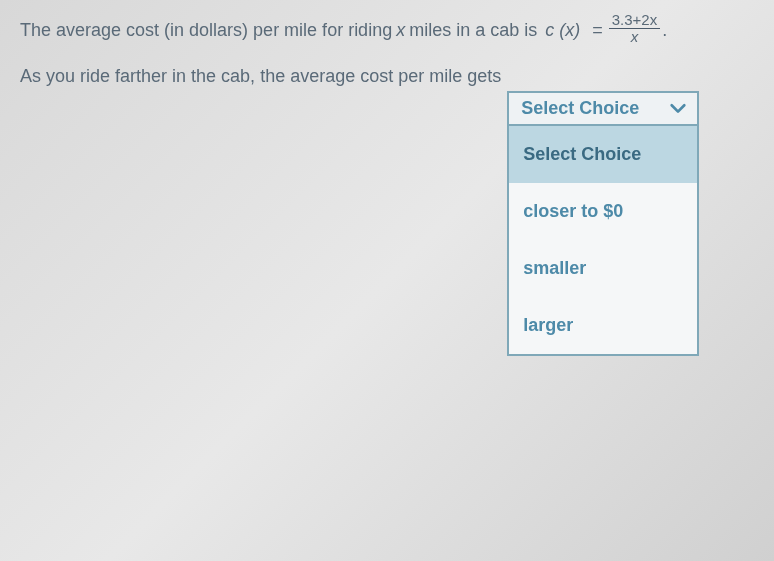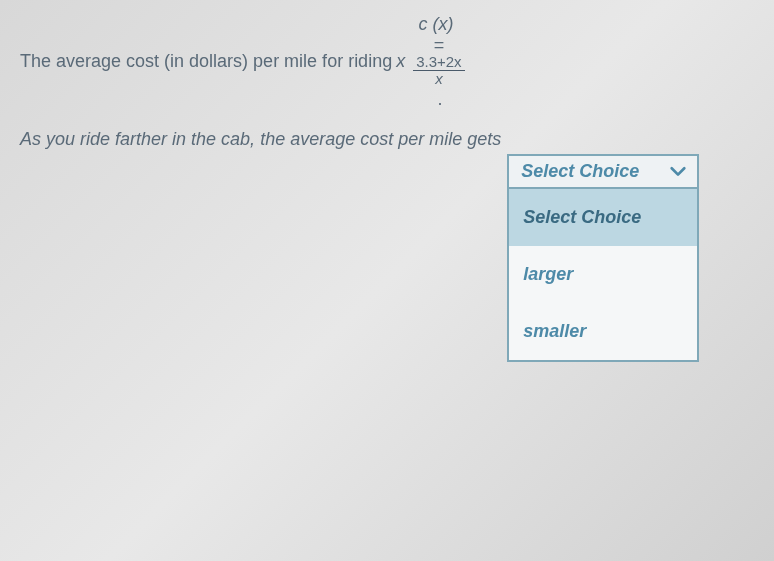--- a/index.html
+++ b/index.html
@@ -29,21 +29,20 @@
     flex-wrap: wrap;
     align-items: center;
     gap: 4px;
   }
   .line1 .text { white-space: nowrap; }
   .mathwrap {
     display: inline-flex;
     align-items: center;
     font-style: italic;
     margin-left: 4px;
-    flex-direction: column;
   }
   .cx { margin-right: 6px; }
   .eq { margin: 0 6px; font-style: normal; }
   .frac {
     display: inline-flex;
     flex-direction: column;
     align-items: center;
     font-size: 15px;
     font-style: normal;
     line-height: 1.05;
@@ -54,21 +53,20 @@
   .frac .den { padding: 0 3px; font-style: italic; }
   .period { font-style: normal; margin-left: 2px; }
   .line2 {
     font-size: 18px;
     color: #5a6a78;
     margin-bottom: 36px;
   }
   .line3row {
     display: flex;
     align-items: flex-start;
-    font-style: italic;
   }
   .line3 {
     font-size: 18px;
     color: #5a6a78;
     padding-top: 7px;
     padding-right: 6px;
   }
   .dropdown {
     position: relative;
     margin-top: 32px;
@@ -114,20 +112,21 @@
 </style>
 </head>
 <body>
 
 <div class="page">
 
 
   <div class="line1">
     <span class="text">The average cost (in dollars) per mile for riding </span>
     <span class="text italic-x">x</span>
+    <span class="text"> miles in a cab is </span>
     <span class="mathwrap">
       <span class="cx">c (x)</span>
       <span class="eq">=</span>
       <span class="frac">
         <span class="num">3.3+2x</span>
         <span class="den">x</span>
       </span>
       <span class="period">.</span>
     </span>
   </div>
@@ -140,19 +139,20 @@
       <div class="dd-toggle">
         <span>Select Choice</span>
         <span class="chev">
           <svg viewBox="0 0 20 14">
               <polyline points="3,4 10,11 17,4" fill="none" stroke="#4d8aa8" stroke-width="3" stroke-linecap="round" stroke-linejoin="round"></polyline>
             </svg>
         </span>
       </div>
       <div class="dd-list">
         <div class="dd-item placeholder">Select Choice</div>
+        <div class="dd-item">closer to $0</div>
+        <div class="dd-item">smaller</div>
         <div class="dd-item">larger</div>
-        <div class="dd-item">smaller</div>
       </div>
     </div>
   </div>
 
 </div>
 
 </body></html>

